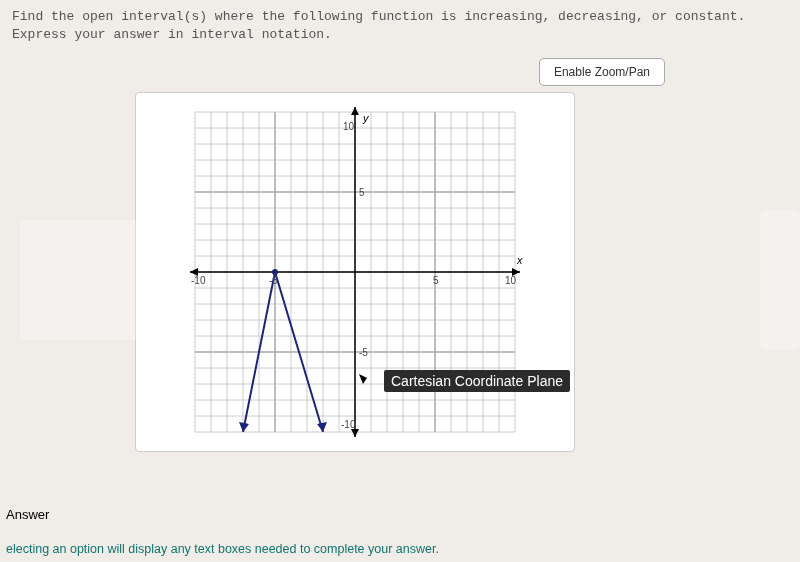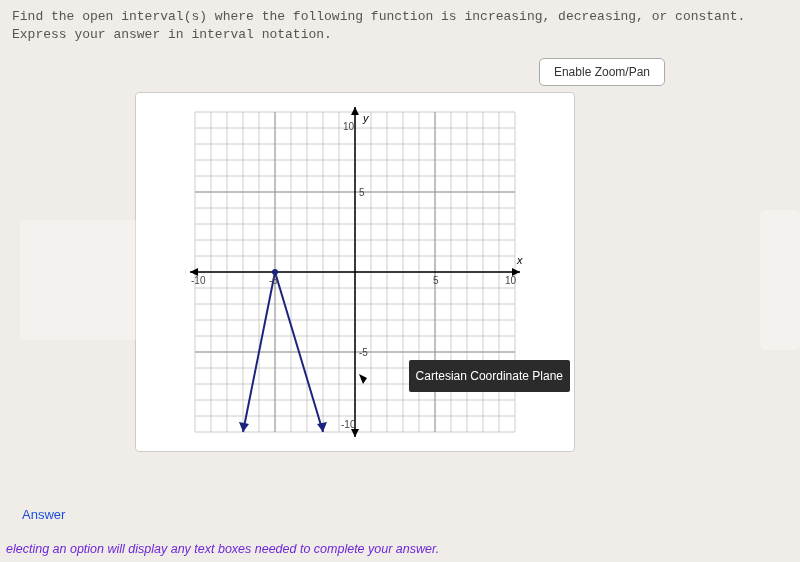--- a/index.html
+++ b/index.html
@@ -45,40 +45,39 @@
       display: flex;
       align-items: center;
       justify-content: center;
     }
     .tooltip {
       position: absolute;
       bottom: 60px;
       right: 95px;
       background: #2b2b2b;
       color: #fff;
-      font-size: 12px;
-      padding: 9px 7px;
+      font-size: 14px;
+      padding: 3px 7px;
       border-radius: 2px;
     }
     .answer-section {
       position: absolute;
       bottom: 40px;
-      left: 16px;
+      left: 0;
       padding: 0 6px;
       font-size: 13px;
-      color: #1d4ed8;
+      color: #000000;
     }
     .hint-text {
       position: absolute;
       bottom: 6px;
       left: 0;
       padding: 0 6px;
       font-size: 12.5px;
-      color: #6d28d9;
-      font-style: italic;
+      color: #0f766e;
     }
     .glare {
       position: absolute;
       pointer-events: none;
       background: rgba(255,255,255,0.25);
       border-radius: 6px;
     }
     .glare1 { left: 20px; top: 220px; width: 140px; height: 120px; }
     .glare2 { right: 0px; top: 210px; width: 40px; height: 140px; }
   </style>

